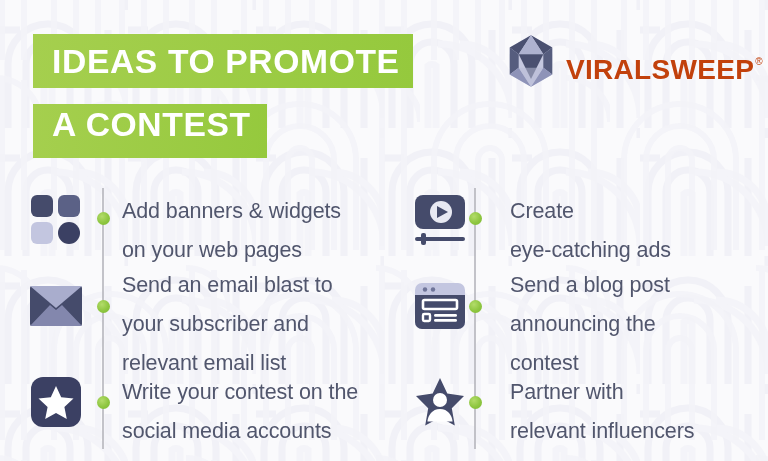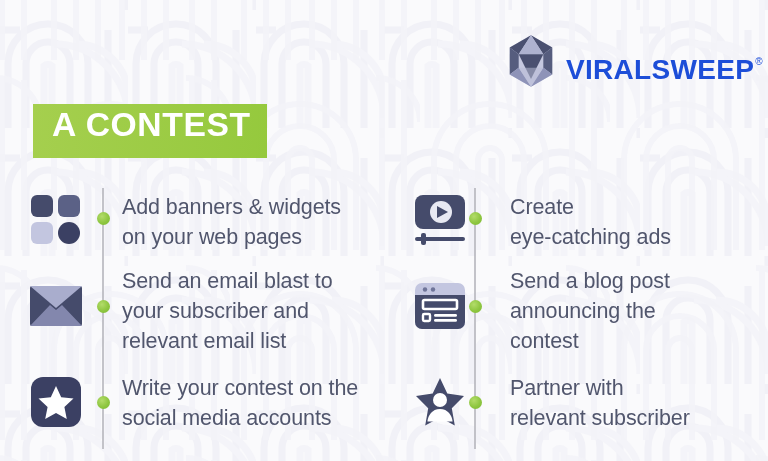--- a/index.html
+++ b/index.html
@@ -83,21 +83,21 @@
   }
   .logo-mark {
     width: 56px;
     height: 56px;
     flex: 0 0 auto;
     display: block;
   }
   .logo-word {
     display: flex;
     align-items: flex-start;
-    color: #1d4ed8;
+    color: #c2410c;
     font-family: "Liberation Sans", sans-serif;
     font-weight: bold;
     font-size: 28px;
     letter-spacing: 0.3px;
     line-height: 1;
     white-space: nowrap;
     margin-top: 18px;
   }
   .logo-reg {
     font-size: 10px;
@@ -160,21 +160,21 @@
     background: radial-gradient(circle at 38% 34%, #b3dc6a 0%, #8ec640 55%, #7bb832 100%);
   }
   .column-left .dot  { left: 97px; }
   .column-right .dot { left: 65px; }
 
   .item-text {
     position: absolute;
     color: #51566d;
     font-family: "Liberation Sans", sans-serif;
     font-size: 21.5px;
-    line-height: 30px;
+    line-height: 39px;
     letter-spacing: -0.1px;
     white-space: pre-line;
   }
   .column-left .item-text  { left: 122px; right: 8px; }
   .column-right .item-text { left: 106px; right: 0; }
 
   
   .row-1 .item-text  { top: 14px; }
   .row-2 .item-text  { top: 88px; }
   .row-3 .item-text  { top: 195px; }
@@ -224,20 +224,23 @@
           <path d="M 174 190 L 174 20"></path>
           <path d="M 190 62 A 44 44 0 0 0 146 18"></path>
         </g>
       </pattern>
     </defs>
     <rect width="768" height="461" fill="url(#maze)"></rect>
     <rect width="768" height="461" fill="url(#maze2)" opacity="0.85"></rect>
   </svg>
 
   <div class="header">
+    <div class="title-bar title-bar-1">
+      <span class="title-text">IDEAS TO PROMOTE</span>
+    </div>
     <div class="title-bar title-bar-2">
       <span class="title-text">A CONTEST</span>
     </div>
 
     <div class="logo">
       <svg class="logo-mark" viewBox="0 0 100 100" aria-hidden="true">
 
         <polygon points="50,4 88,26 88,74 50,96 12,74 12,26" fill="#c5c8df"></polygon>
 
         <polygon points="50,4 12,26 28,38" fill="#4a5070"></polygon>
@@ -352,18 +355,18 @@
         <div class="item-icon">
           <svg class="icon-svg" width="52" height="50" viewBox="0 0 52 50" aria-hidden="true">
             <path fill="#454b6b" d="
               M26 1 L33.3 16.6 L50 19 L37.8 31.3 L40.8 48.5 L26 40.4 L11.2 48.5 L14.2 31.3 L2 19 L18.7 16.6 Z"></path>
             <circle cx="26" cy="23" r="7" fill="#ffffff"></circle>
             <path d="M26 32 c -8 0 -12 6.5 -12.6 12.6 h25.2 C38 38.5 34 32 26 32 z" fill="#ffffff"></path>
           </svg>
         </div>
         <div class="dot"></div>
         <div class="item-text">Partner with
-relevant subscriber</div>
+relevant influencers</div>
       </div>
     </div>
 
   </div>
 </div>
 
 </body></html>

